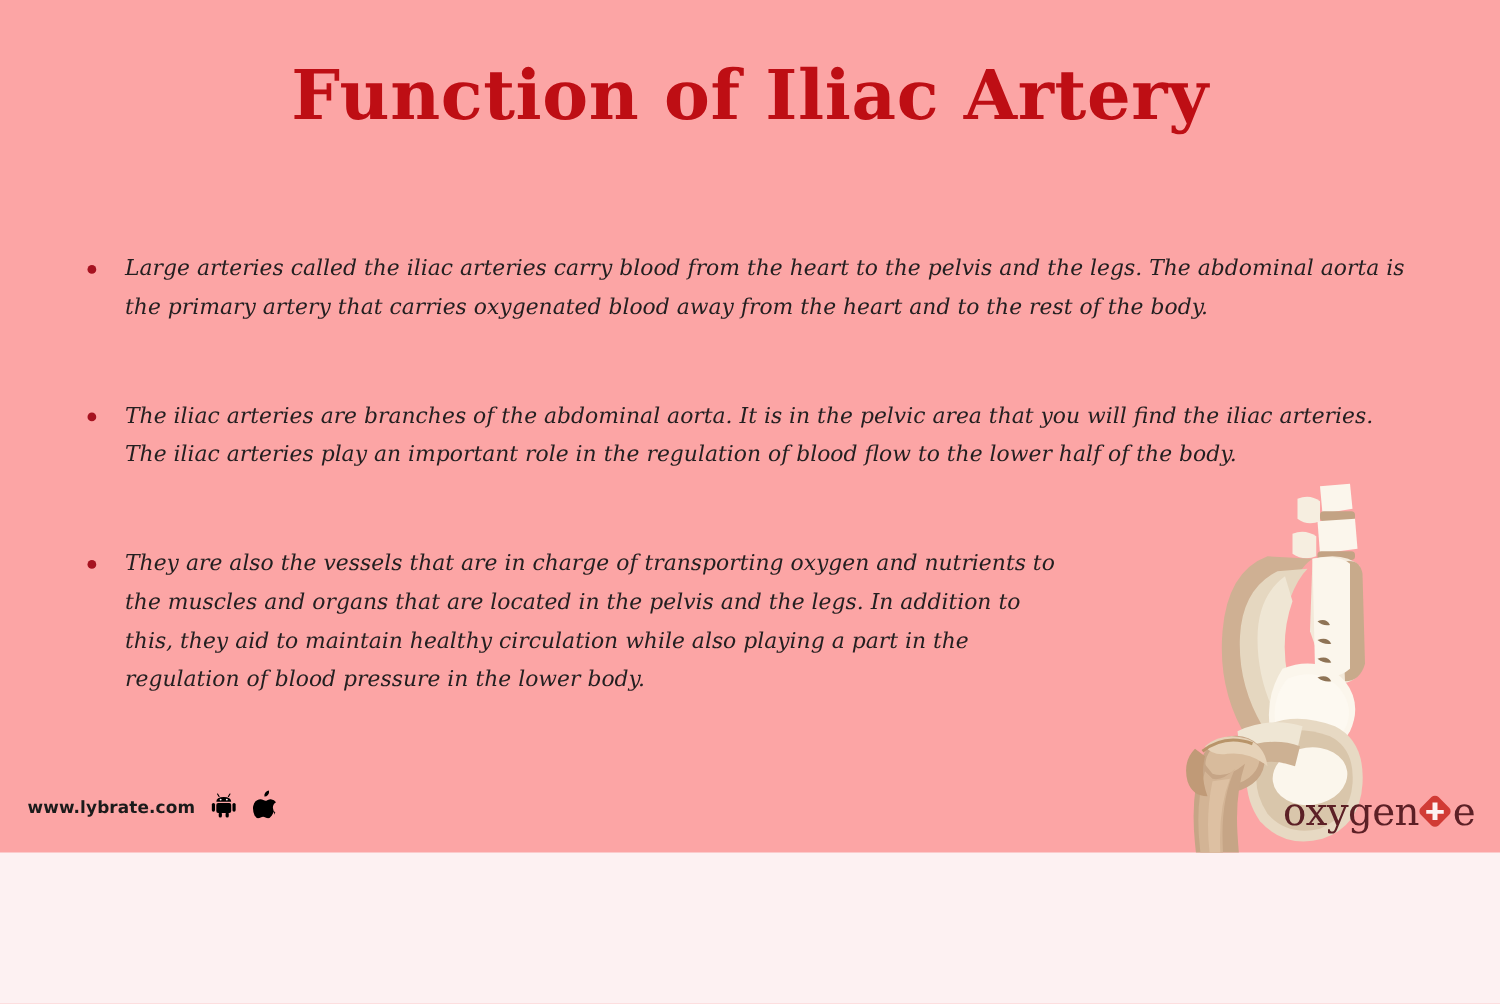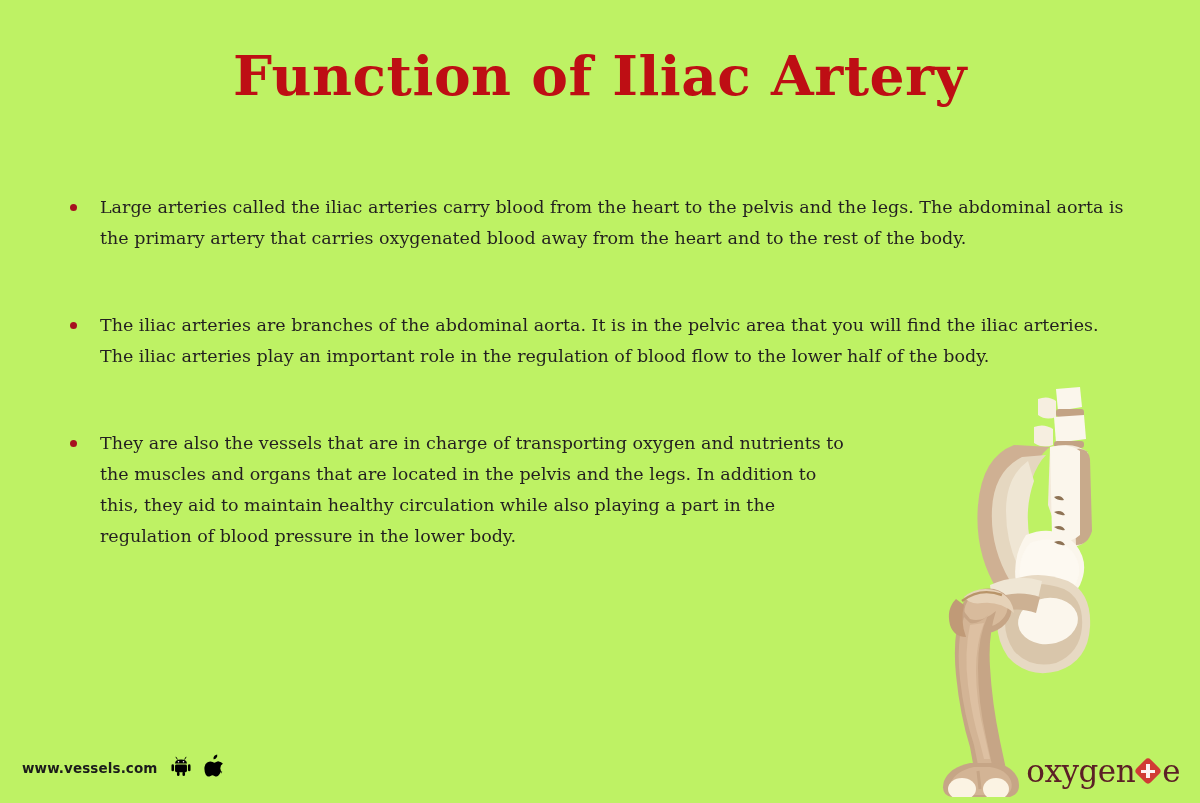--- a/index.html
+++ b/index.html
@@ -10,22 +10,22 @@
     width: 1200px;
     height: 803px;
     background: #fdf1f2;
     font-family: "Liberation Serif", "DejaVu Serif", serif;
     overflow: hidden;
     position: relative;
   }
   .page {
     position: relative;
     width: 1200px;
-    height: 803px;
-    background: #bef264;
+    height: 682px;
+    background: #fca5a5;
     overflow: hidden;
   }
 
   
   .title {
     position: absolute;
     top: 46px;
     left: 0;
     width: 1200px;
     text-align: center;
@@ -34,23 +34,24 @@
     font-size: 55px;
     letter-spacing: 0.5px;
     color: #be0e14;
     line-height: 1.1;
     white-space: nowrap;
   }
 
   
   .bullets {
     position: absolute;
-    top: 192px;
+    top: 200px;
     left: 64px;
     width: 1070px;
+    font-style: italic;
   }
   .bullet-row {
     position: relative;
     display: block;
     padding-left: 36px;
   }
   .bullet-dot {
     position: absolute;
     left: 6px;
     top: 12px;
@@ -236,21 +237,21 @@
         <path d="M40 378 Q20 382 14 396 Q10 410 22 412 L80 412 Q92 408 88 394 Q82 380 64 378 Z" fill="#c6a586"></path>
         <path d="M44 382 Q26 386 21 397 Q18 408 28 410 L74 410 Q84 407 81 396 Q76 384 60 382 Z" fill="#d3b495"></path>
         <ellipse cx="32" cy="404" rx="14" ry="11" fill="#fbf3e3"></ellipse>
         <ellipse cx="66" cy="404" rx="13" ry="11" fill="#fbf3e3"></ellipse>
         <path d="M48 386 L50 404" stroke="#c6a586" stroke-width="3" fill="none"></path>
       </g>
     </svg>
   </div>
 
   <div class="footer-left">
-    <span class="site-url">www.vessels.com</span>
+    <span class="site-url">www.lybrate.com</span>
 
     <span class="store-icon">
       <svg width="22" height="22" viewBox="0 0 24 24" xmlns="http://www.w3.org/2000/svg">
         <g fill="#000000">
           <path d="M6.6 2.4 L7.9 4.6" stroke="#000" stroke-width="1" stroke-linecap="round"></path>
           <path d="M17.4 2.4 L16.1 4.6" stroke="#000" stroke-width="1" stroke-linecap="round"></path>
           <path d="M5.5 9.2 Q5.5 5 12 5 Q18.5 5 18.5 9.2 Z"></path>
           <circle cx="9.3" cy="7.3" r="0.85" fill="#fdf1f2"></circle>
           <circle cx="14.7" cy="7.3" r="0.85" fill="#fdf1f2"></circle>
           <rect x="5.5" y="10.3" width="13" height="8.6" rx="1.6"></rect>

